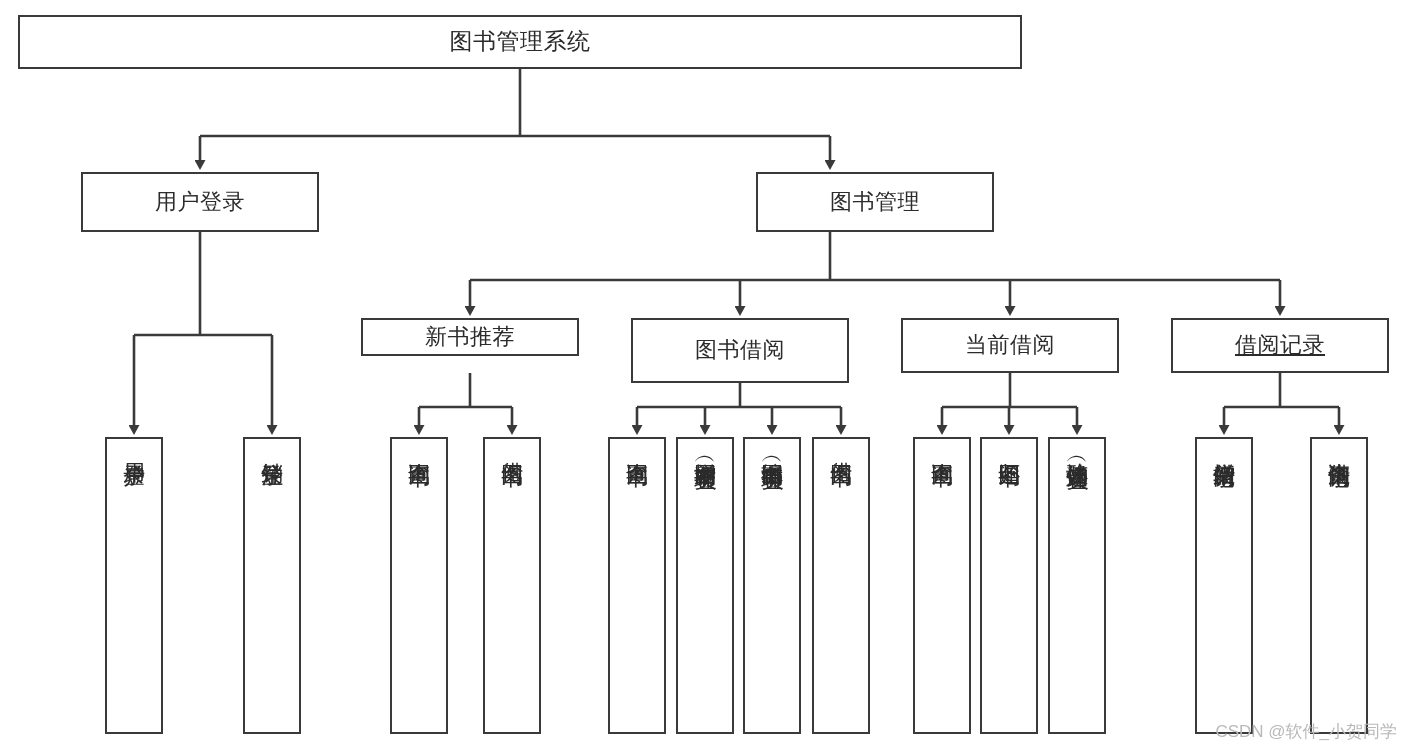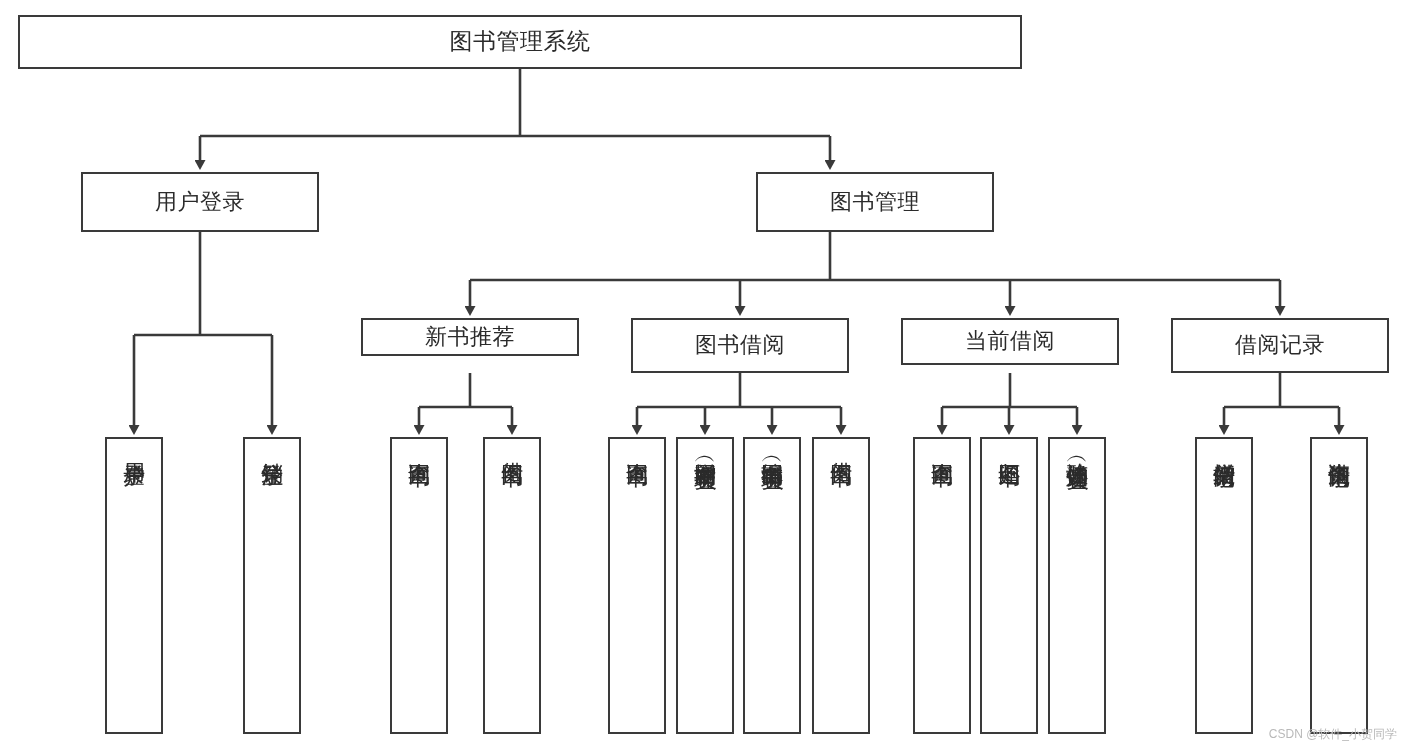--- a/index.html
+++ b/index.html
@@ -60,21 +60,21 @@
     text-orientation: upright;
     font-size: 22px;
     line-height: 1.12;
     letter-spacing: 1px;
     white-space: nowrap;
   }
   .watermark {
     position: absolute;
     right: 8px;
     bottom: 4px;
-    font-size: 12px;
+    font-size: 17px;
     color: #b9b9b9;
     z-index: 5;
     white-space: nowrap;
     font-family: "Liberation Sans", "DejaVu Sans", sans-serif;
   }
 </style>
 </head>
 <body>
 
 <div id="canvas">
@@ -138,27 +138,27 @@
   <div class="node h" id="node-l2-0" style="left: 81px; top: 172px; width: 238px; height: 60px;">
     <span class="label">用户登录</span>
   </div>
   <div class="node h" id="node-l2-1" style="left: 711px; top: 172px; width: 238px; height: 60px; margin-left: 45px;">
     <span class="label">图书管理</span>
   </div>
 
   <div class="node h" id="node-l3-0" style="left: 361px; top: 318px; width: 218px; height: 38px;">
     <span class="label">新书推荐</span>
   </div>
-  <div class="node h" id="node-l3-1" style="left: 631px; top: 318px; width: 218px; height: 55px;">
+  <div class="node h" id="node-l3-1" style="left: 631px; top: 318px; width: 218px; height: 65px;">
     <span class="label">图书借阅</span>
   </div>
-  <div class="node h" id="node-l3-2" style="left: 901px; top: 318px; width: 218px; height: 47px;">
+  <div class="node h" id="node-l3-2" style="left: 901px; top: 318px; width: 218px; height: 55px;">
     <span class="label">当前借阅</span>
   </div>
-  <div class="node h" id="node-l3-3" style="left: 1171px; top: 318px; width: 218px; height: 55px;">
+  <div class="node h" id="node-l3-3" style="left: 1171px; top: 318px; width: 218px; height: 55px; text-decoration: underline;">
     <span class="label">借阅记录</span>
   </div>
 
   <div class="node v" id="node-leaf-0" style="left: 105px; top: 437px; width: 58px; height: 297px;">
     <span class="label">用户登录</span>
   </div>
   <div class="node v" id="node-leaf-1" style="left: 243px; top: 437px; width: 58px; height: 297px;">
     <span class="label">注销登录</span>
   </div>
   <div class="node v" id="node-leaf-2" style="left: 390px; top: 437px; width: 58px; height: 297px;">

